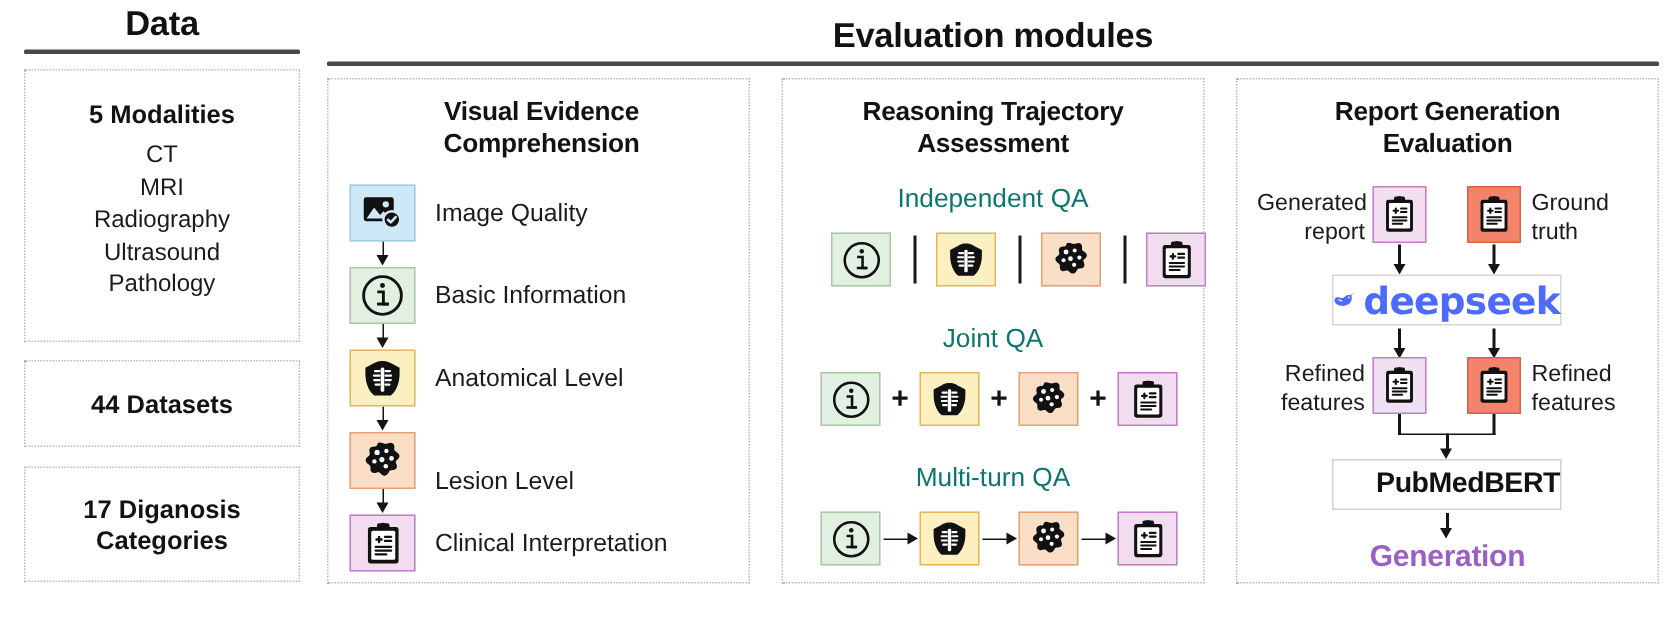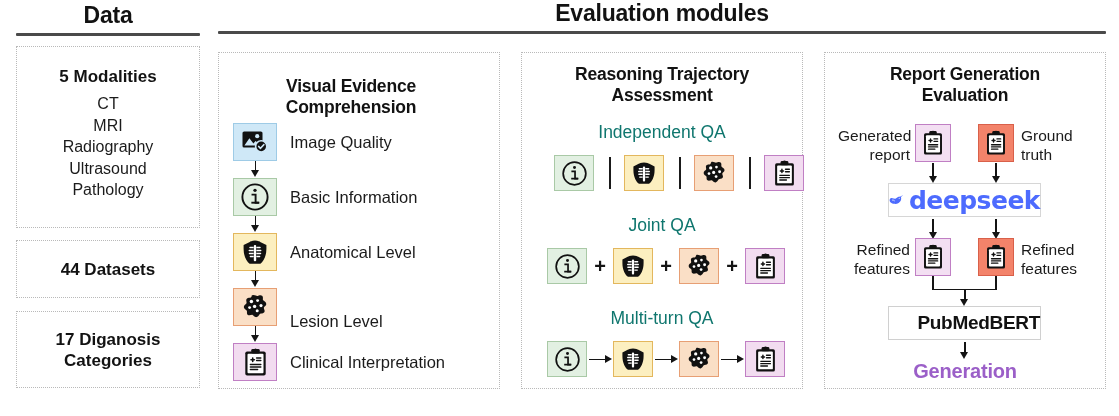--- a/index.html
+++ b/index.html
@@ -64,21 +64,21 @@
 </head>
 <body>
 
 <div class="page">
 
   <div class="sec-head" style="left:16px;top:2px;width:184px;">
     <div class="t">Data</div>
     <div class="rule"></div>
   </div>
 
-  <div class="sec-head" style="left:218px;top:0;width:888px;">
+  <div class="sec-head" style="left:218px;top:10px;width:888px;">
     <div class="t">Evaluation modules</div>
     <div class="rule"></div>
   </div>
 
   <div class="panel" style="left:16px;top:46px;width:184px;height:182px;">
     <div class="big-stat" style="margin-top:19px;">5 Modalities</div>
     <div class="mod-list">
       <div>CT</div>
       <div>MRI</div>
       <div>Radiography</div>
@@ -91,21 +91,21 @@
     <div class="big-stat">44 Datasets</div>
   </div>
 
   <div class="panel" style="left:16px;top:311px;width:184px;height:77px;display:flex;flex-direction:column;align-items:center;justify-content:center;">
     <div class="big-stat">17 Diganosis</div>
     <div class="big-stat">Categories</div>
   </div>
 
   <div class="panel" style="left:218px;top:52px;width:282px;height:337px;"></div>
 
-  <div class="col-title" style="position:absolute;left:210px;top:64px;width:282px;margin-top:12px;">
+  <div class="col-title" style="position:absolute;left:220px;top:64px;width:282px;">
     <div>Visual Evidence</div>
     <div>Comprehension</div>
   </div>
 
   <div class="conn" style="left:254.5px;top:160px;width:1.6px;height:11px;"></div>
   <div class="arrow-head ah-down" style="left:250.8px;top:170px;"></div>
   <div class="conn" style="left:254.5px;top:215px;width:1.6px;height:11px;"></div>
   <div class="arrow-head ah-down" style="left:250.8px;top:225px;"></div>
   <div class="conn" style="left:254.5px;top:270px;width:1.6px;height:11px;"></div>
   <div class="arrow-head ah-down" style="left:250.8px;top:280px;"></div>

